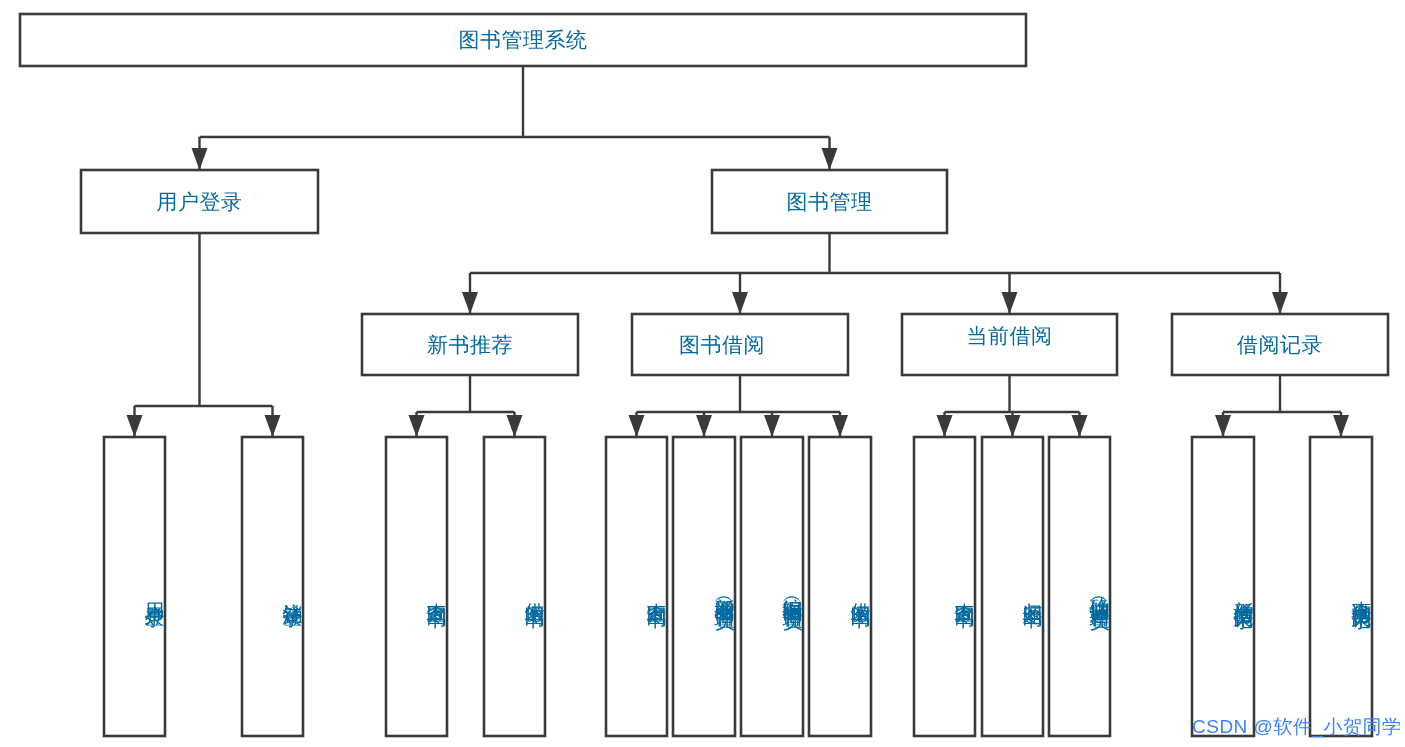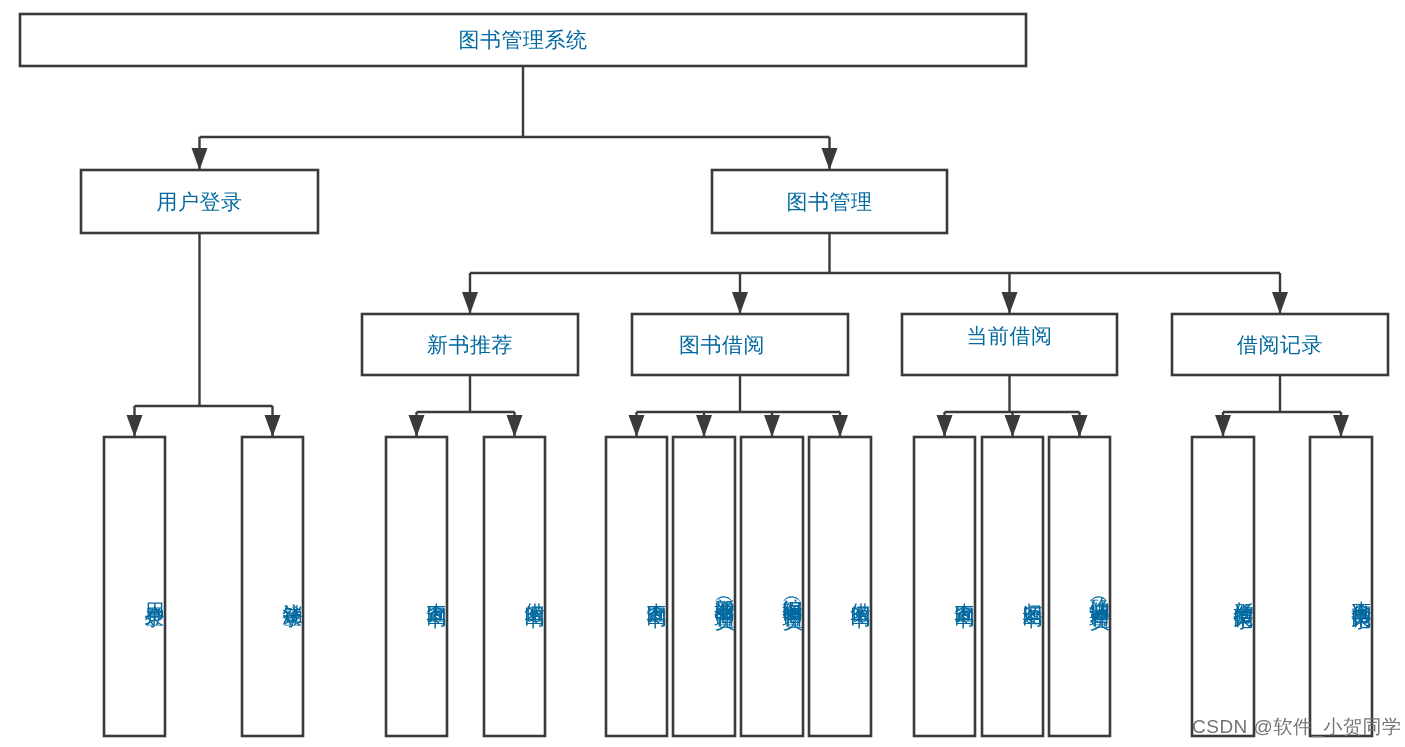--- a/index.html
+++ b/index.html
@@ -55,21 +55,21 @@
     text-orientation: upright;
     align-items: flex-start;
     padding-top: 8px;
     box-sizing: border-box;
     font-size: 20px;
     letter-spacing: 2px;
     line-height: 1;
   }
   .watermark {
     position: absolute;
-    color: #737373;
+    color: #3b82f6;
     font-size: 19px;
     letter-spacing: 0.5px;
     white-space: nowrap;
     pointer-events: none;
   }
 </style>
 </head>
 <body>
 
 <div id="diagram-root">

